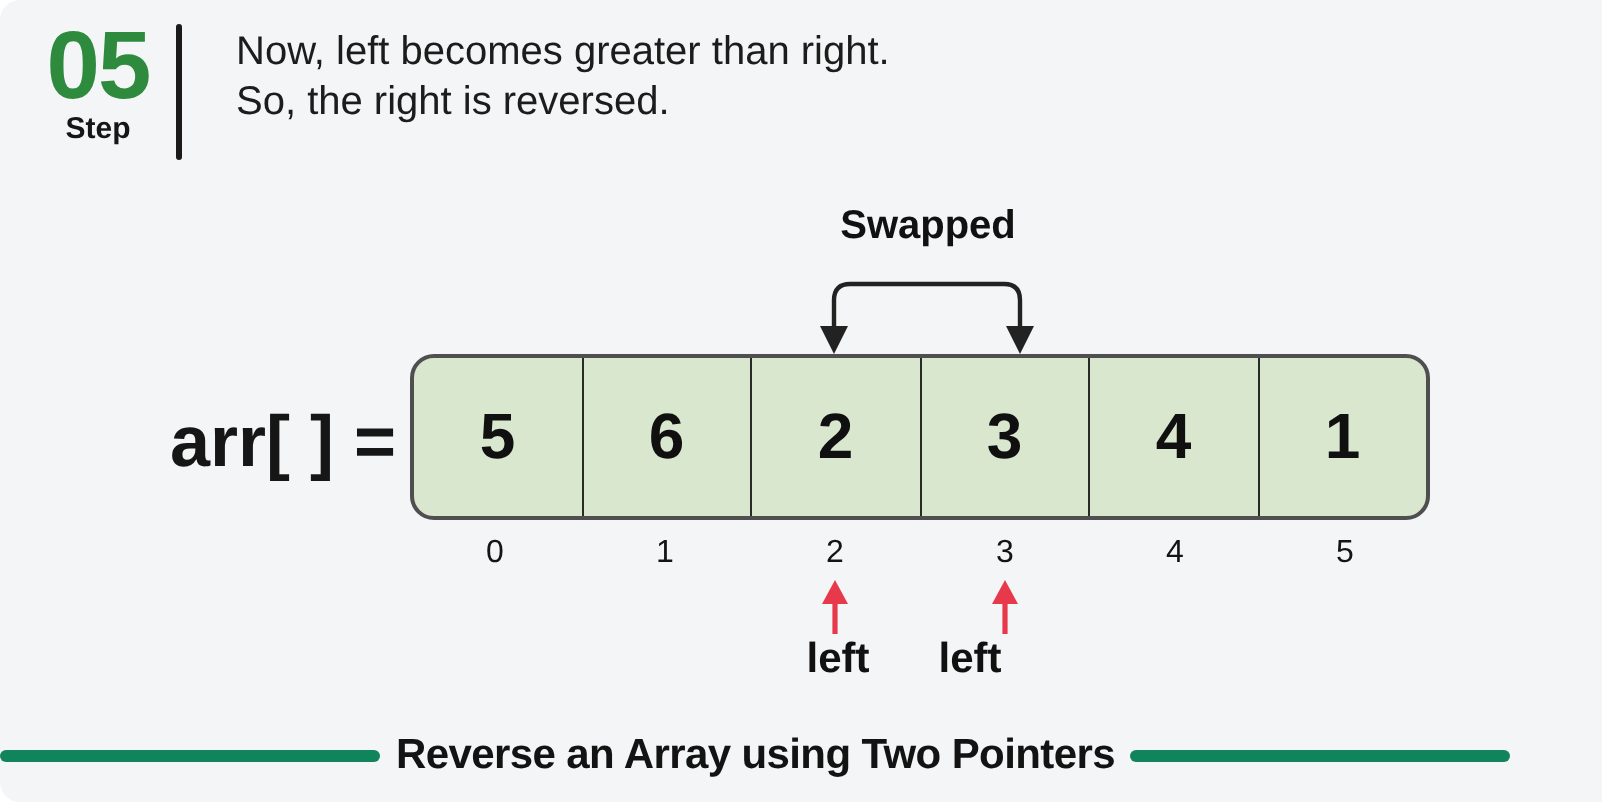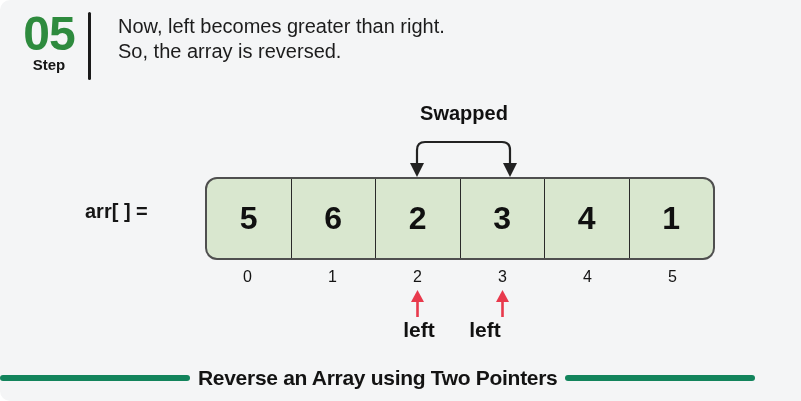--- a/index.html
+++ b/index.html
@@ -34,21 +34,21 @@
   
   .swapped-label{
     position:absolute;left:464px;top:102px;transform:translateX(-50%);
     font-size:20px;font-weight:bold;color:#111;white-space:nowrap;
   }
   .swap-bracket{position:absolute;left:405px;top:133px;}
 
   
   .array-label{
     position:absolute;left:85px;top:200px;width:112px;text-align:left;
-    font-size:20px;font-weight:bold;color:#161616;white-space:nowrap;
+    font-size:36px;font-weight:bold;color:#161616;white-space:nowrap;
   }
   .array-box{
     position:absolute;left:205px;top:177px;width:510px;height:83px;
     display:flex;box-sizing:border-box;
     background:#d9e7cf;
     border:2px solid #4f4f4f;border-radius:12px;
   }
   .array-cell{
     flex:1;display:flex;align-items:center;justify-content:center;
     font-size:32px;font-weight:bold;color:#101010;
@@ -91,21 +91,21 @@
 
 <div class="canvas">
 
   <div class="step-badge">
     <span class="step-number">05</span>
     <span class="step-label">Step</span>
   </div>
   <div class="header-divider"></div>
   <div class="description">
     <span class="line">Now, left becomes greater than right.</span>
-    <span class="line">So, the array is reversed.</span>
+    <span class="line">So, the right is reversed.</span>
   </div>
 
   <div class="swapped-label">Swapped</div>
   <svg class="swap-bracket" width="120" height="46" viewBox="0 0 120 46">
     <path d="M12,38 V17 Q12,9 20,9 H97 Q105,9 105,17 V38" fill="none" stroke="#222" stroke-width="2.2"></path>
     <polygon points="5,30 19,30 12,44" fill="#222"></polygon>
     <polygon points="98,30 112,30 105,44" fill="#222"></polygon>
   </svg>
 
   <div class="array-label">arr[ ] =</div>

